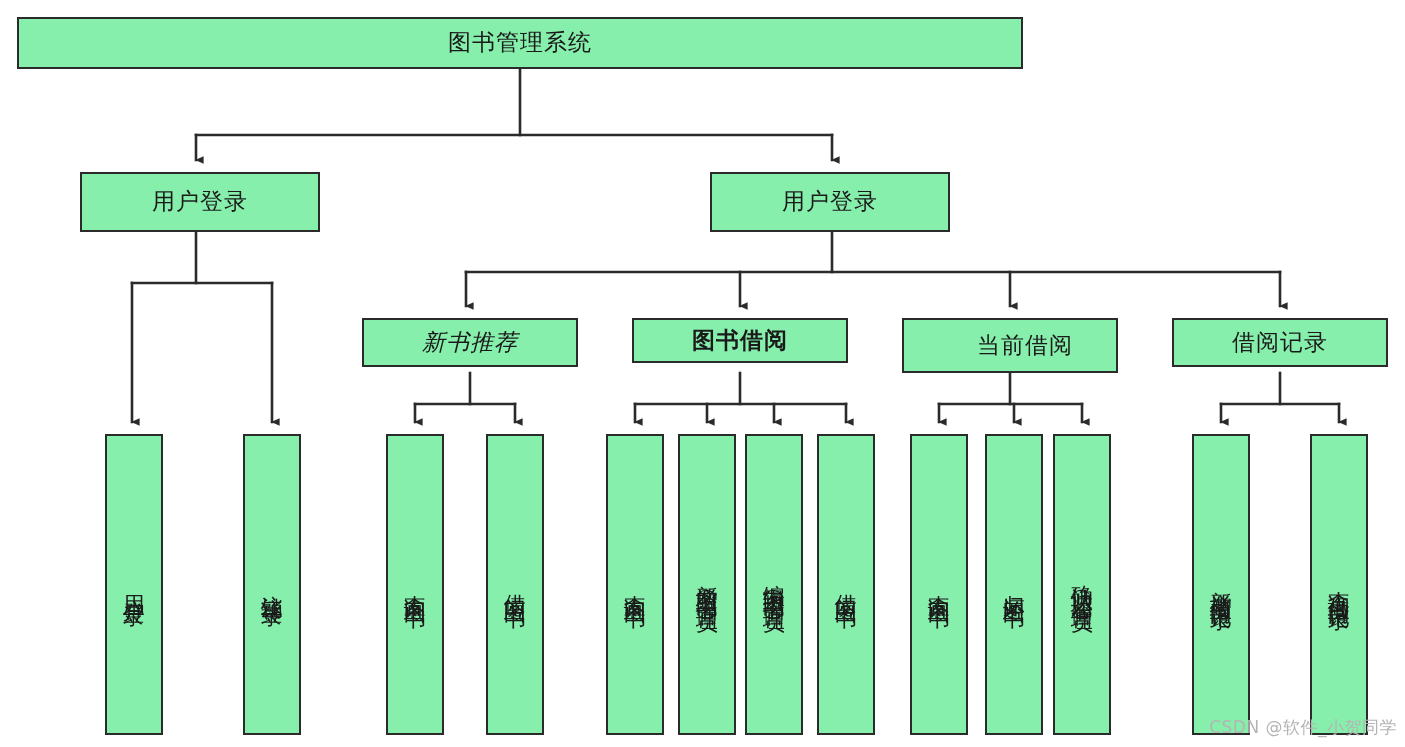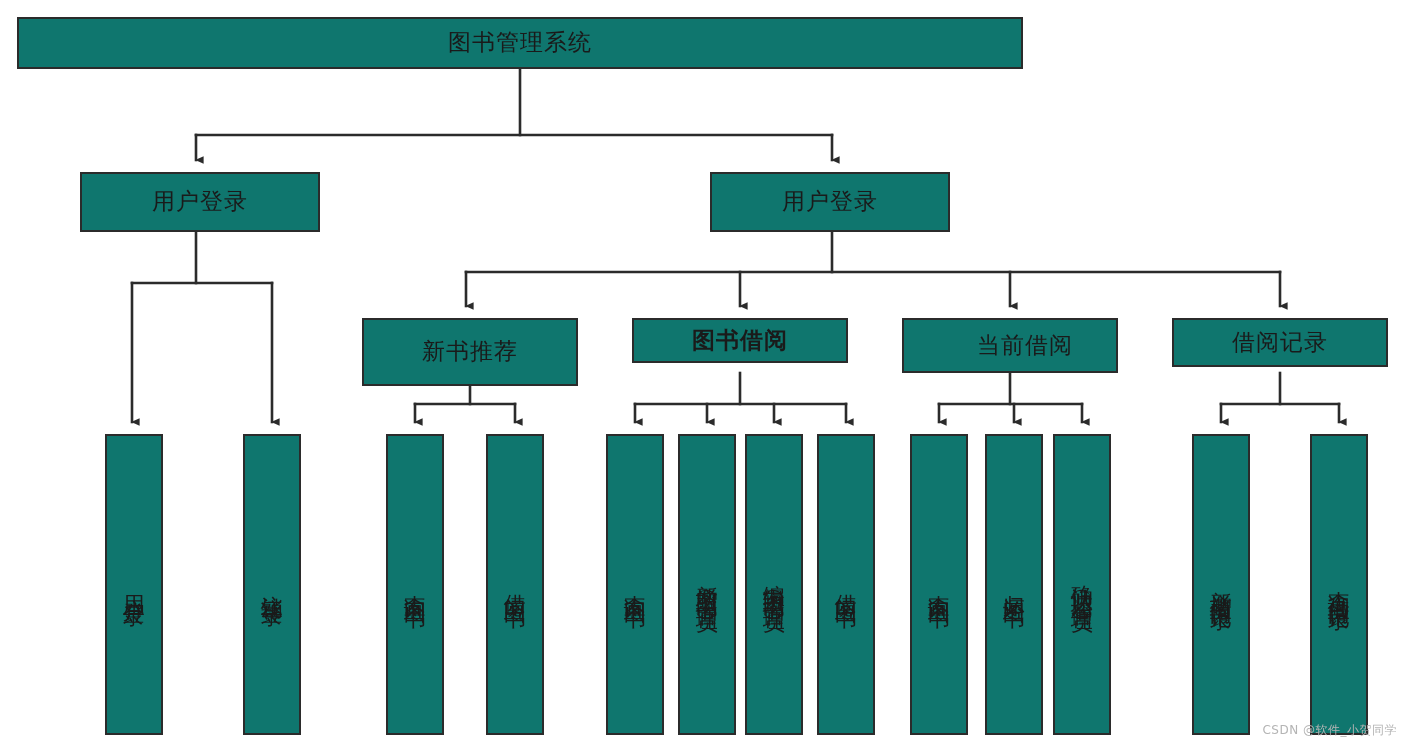--- a/index.html
+++ b/index.html
@@ -20,21 +20,21 @@
     left: 0;
     top: 0;
     width: 1405px;
     height: 747px;
     pointer-events: none;
   }
   .node {
     position: absolute;
     box-sizing: border-box;
     border: 2.5px solid #2b2b2b;
-    background: #0f766e;
+    background: #86efac;
     display: flex;
     align-items: center;
     justify-content: center;
     color: #1a1a1a;
     text-align: right;
   }
   .node.horiz {
     font-size: 23px;
     letter-spacing: 1px;
     line-height: 1.2;
@@ -51,21 +51,21 @@
   }
   .node.vert > span {
     writing-mode: vertical-rl;
     text-orientation: upright;
     white-space: nowrap;
   }
   #watermark {
     position: absolute;
     right: 8px;
     bottom: 8px;
-    font-size: 12px;
+    font-size: 17px;
     color: #b4b4b4;
     letter-spacing: 0.5px;
     white-space: nowrap;
   }
 </style>
 </head>
 <body>
 
 <div id="canvas">
 
@@ -123,21 +123,21 @@
     <span>图书管理系统</span>
   </div>
 
   <div class="node horiz" id="node-l2-0" style="left: 80px; top: 172px; width: 240px; height: 60px;">
     <span>用户登录</span>
   </div>
   <div class="node horiz" id="node-l2-1" style="left: 710px; top: 172px; width: 240px; height: 60px;">
     <span>用户登录</span>
   </div>
 
-  <div class="node horiz" id="node-l3-0" style="left: 362px; top: 318px; width: 216px; height: 68px;">
+  <div class="node horiz" id="node-l3-0" style="left: 362px; top: 318px; width: 216px; height: 49px; font-style: italic;">
     <span>新书推荐</span>
   </div>
   <div class="node horiz" id="node-l3-1" style="left: 632px; top: 318px; width: 216px; height: 45px; font-weight: bold;">
     <span>图书借阅</span>
   </div>
   <div class="node horiz" id="node-l3-2" style="left: 902px; top: 318px; width: 216px; height: 55px; padding-left: 30px;">
     <span>当前借阅</span>
   </div>
   <div class="node horiz" id="node-l3-3" style="left: 1172px; top: 318px; width: 216px; height: 49px;">
     <span>借阅记录</span>

